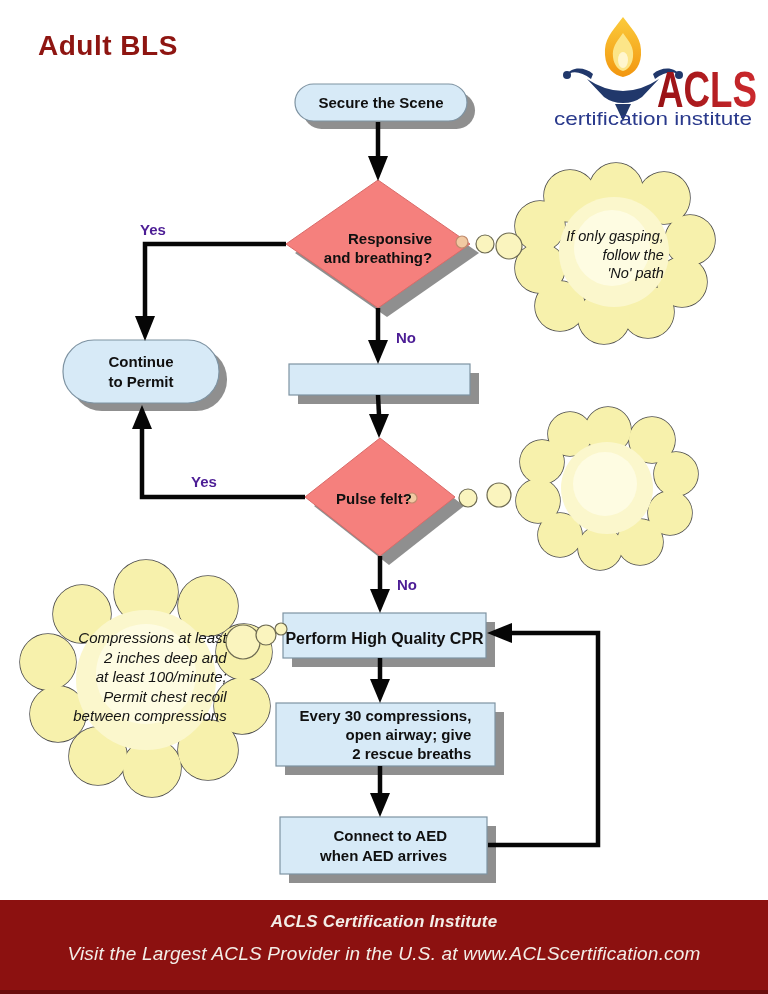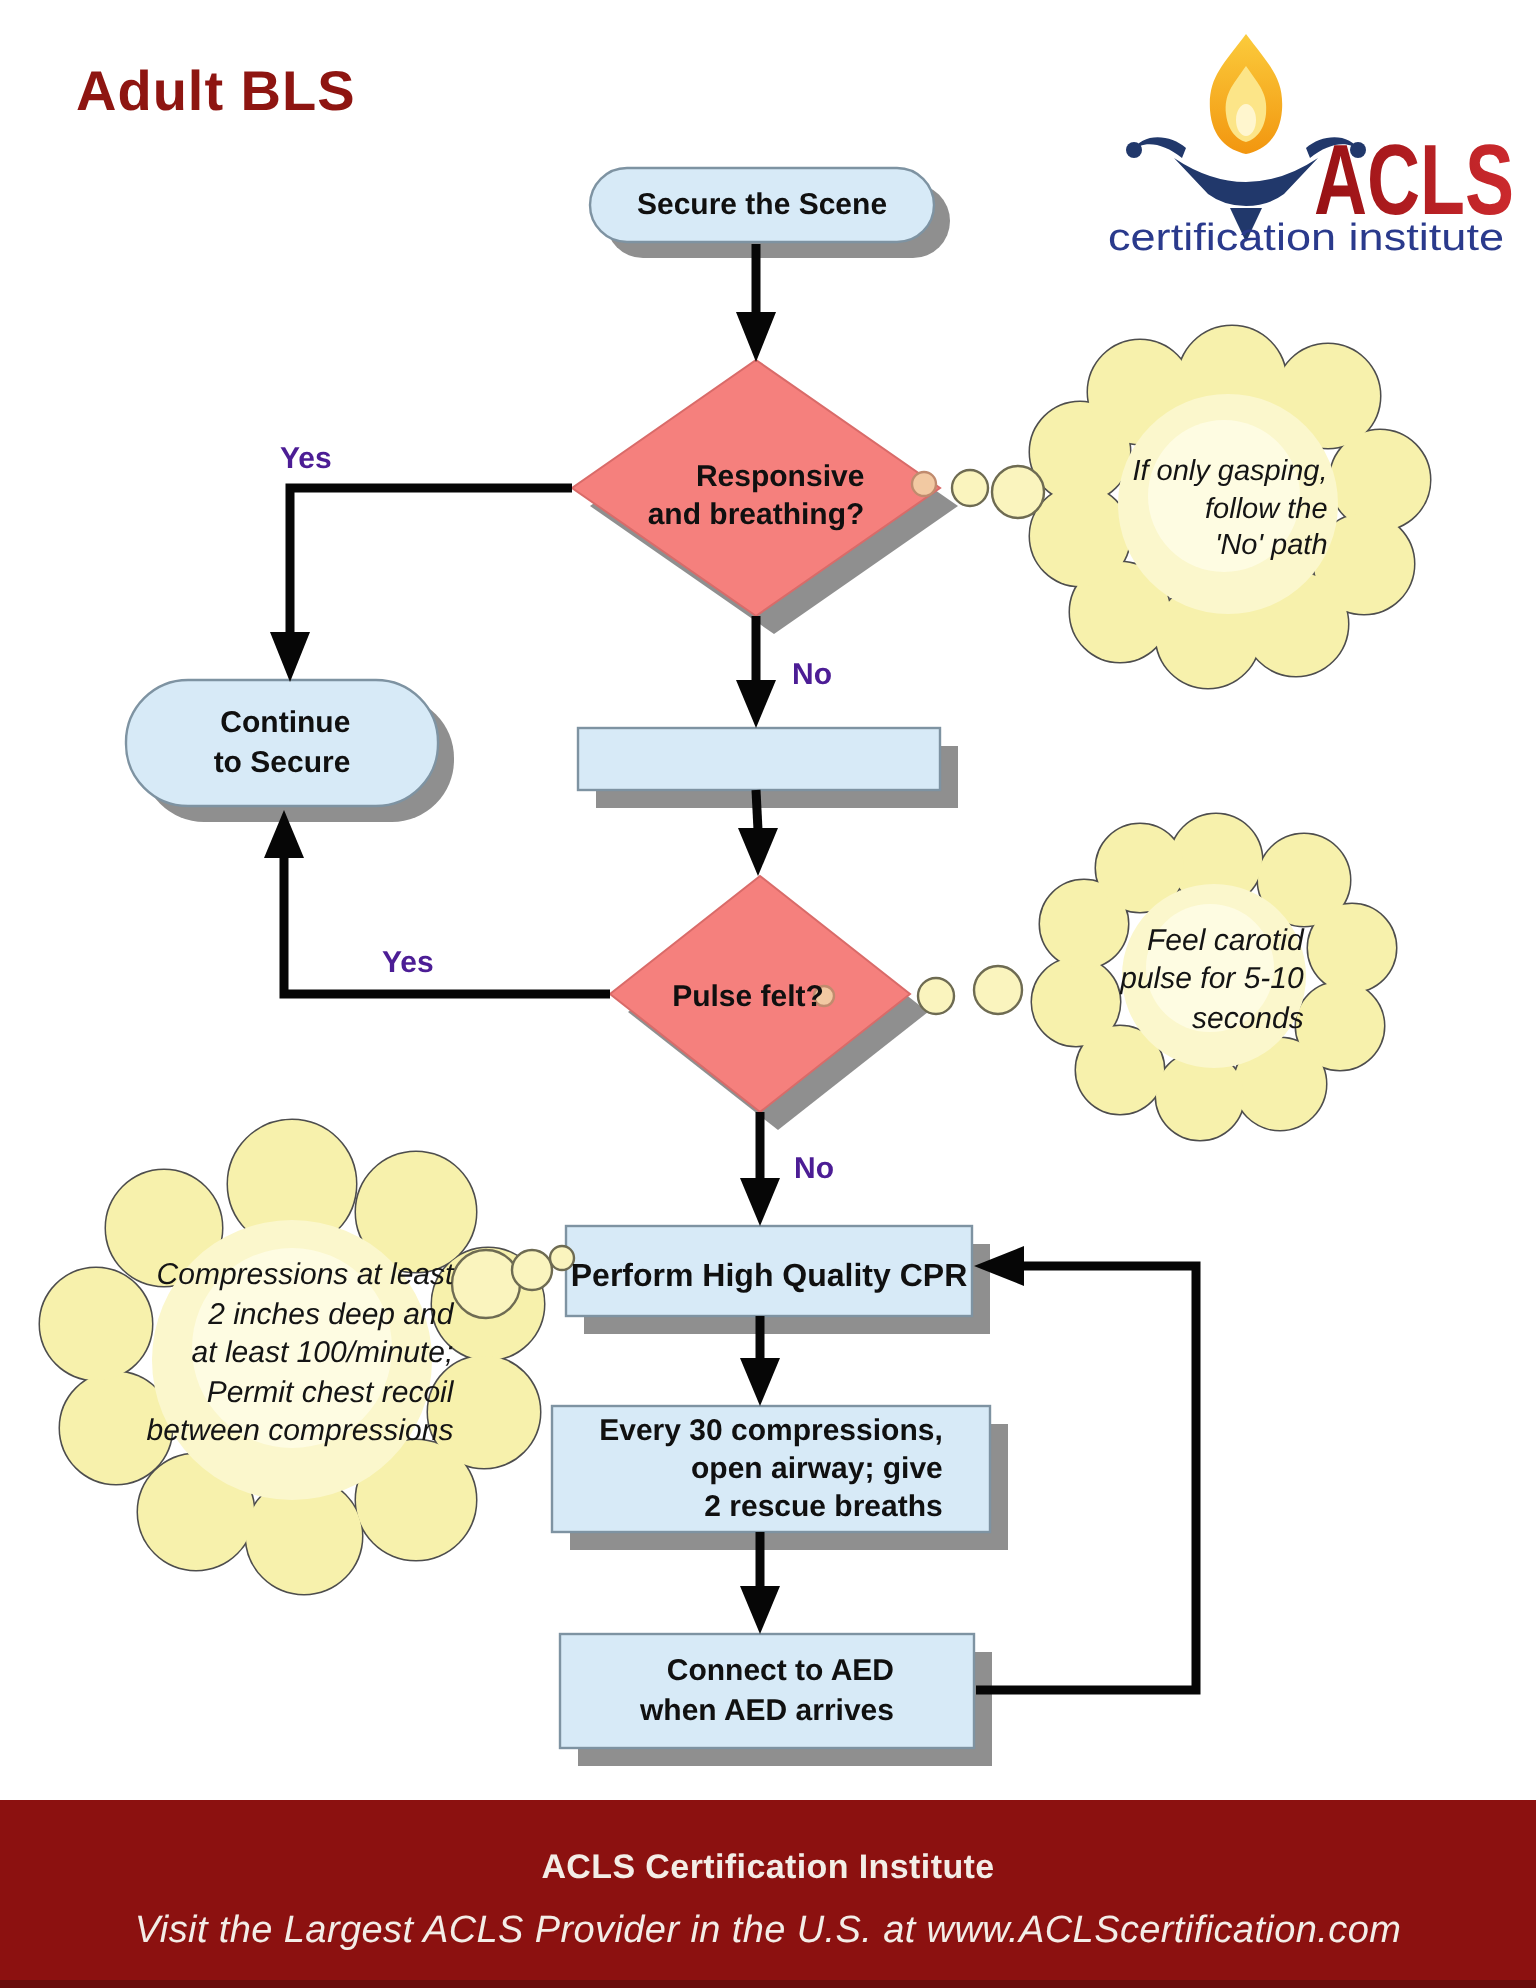--- a/index.html
+++ b/index.html
@@ -13,21 +13,21 @@
               text-align:right;font-weight:bold;color:#101010;white-space:pre-line;
               line-height:1.28;font-size:15px;}
   .cloud-label{position:absolute;display:flex;align-items:center;justify-content:center;
                text-align:right;font-style:italic;color:#141414;white-space:pre-line;
                line-height:1.3;font-size:14.5px;}
   .edge-label{position:absolute;font-weight:bold;color:#4c1d95;font-size:15px;}
   .footer{position:absolute;left:0;top:900px;width:768px;height:94px;background:#8C1110;
           text-align:center;color:#F3EDE7;}
   .footer::after{content:"";position:absolute;left:0;bottom:0;width:100%;height:4px;
           background:#690D0C;}
-  .footer-line1{padding-top:24px;font-size:17px;font-weight:bold;letter-spacing:.2px;}
+  .footer-line1{padding-top:12px;font-size:17px;font-weight:bold;letter-spacing:.2px;font-style:italic;}
   .footer-line2{margin-top:11px;font-size:19px;font-style:italic;letter-spacing:.2px;}
 </style>
 </head>
 <body>
 
 <div class="page">
 
   <svg class="abs" style="left:0;top:0;" width="768" height="994" viewBox="0 0 768 994">
     <defs>
       <linearGradient id="flameG" x1="0" y1="0" x2="0" y2="1">
@@ -174,40 +174,37 @@
       </g>
     </g>
     <text x="112" y="94" font-size="50" font-weight="bold" fill="url(#aclsG)" textLength="100" lengthAdjust="spacingAndGlyphs">ACLS</text>
     <text x="108" y="112" font-size="19" fill="#2A3A8C" text-anchor="middle" textLength="198" lengthAdjust="spacingAndGlyphs">certification institute</text>
   </svg>
 
   <div class="node-label" style="left:295px;top:84px;width:172px;height:37px;">Secure the Scene</div>
   <div class="node-label" style="left:300px;top:226px;width:156px;height:44px;">Responsive
 and breathing?</div>
   <div class="node-label" style="left:63px;top:340px;width:156px;height:63px;">Continue
-to Secure</div>
+to Permit</div>
   <div class="node-label" style="left:312px;top:488px;width:124px;height:22px;">Pulse felt?</div>
   <div class="node-label" style="left:283px;top:613px;width:203px;height:52px;font-size:16px;">Perform High Quality CPR</div>
   <div class="node-label" style="left:276px;top:703px;width:219px;height:63px;">Every 30 compressions,
 open airway; give
 2 rescue breaths</div>
   <div class="node-label" style="left:280px;top:817px;width:207px;height:57px;border-radius:17px;">Connect to AED
 when AED arrives</div>
 
   <div class="edge-label" style="left:140px;top:221px;">Yes</div>
   <div class="edge-label" style="left:396px;top:329px;">No</div>
   <div class="edge-label" style="left:191px;top:473px;">Yes</div>
   <div class="edge-label" style="left:397px;top:576px;">No</div>
 
   <div class="cloud-label" style="left:537px;top:222px;width:156px;height:66px;">If only gasping,
 follow the
 'No' path</div>
-  <div class="cloud-label" style="left:528px;top:460px;width:156px;height:60px;font-size:15px;">Feel carotid
-pulse for 5-10
-seconds</div>
   <div class="cloud-label" style="left:44px;top:627px;width:212px;height:100px;font-size:15px;">Compressions at least
 2 inches deep and
 at least 100/minute;
 Permit chest recoil
 between compressions</div>
 
   <div class="footer">
     <div class="footer-line1">ACLS Certification Institute</div>
     <div class="footer-line2">Visit the Largest ACLS Provider in the U.S. at www.ACLScertification.com</div>
   </div>

